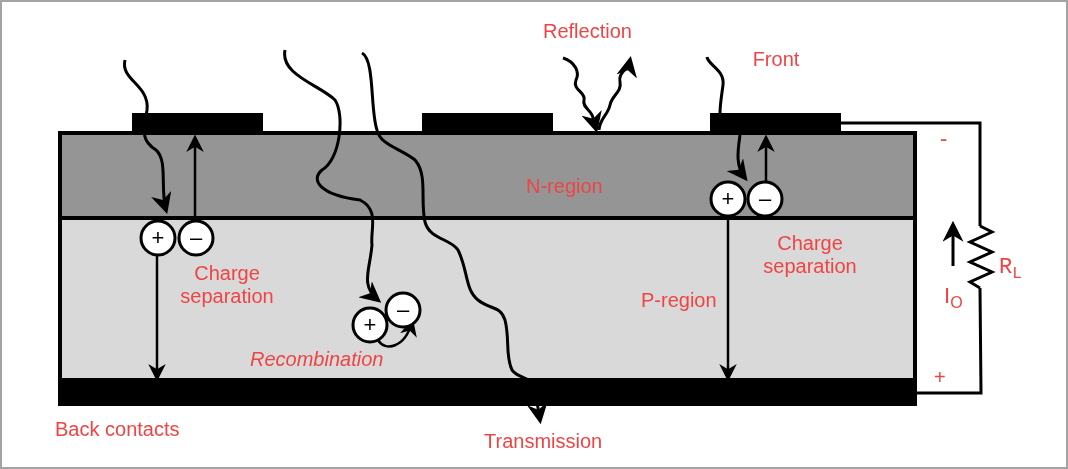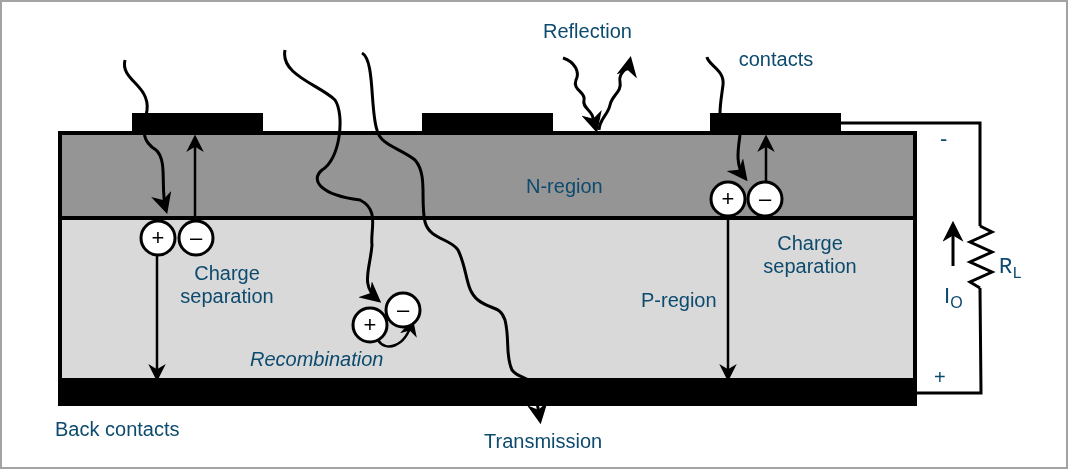--- a/index.html
+++ b/index.html
@@ -1,19 +1,19 @@
 <!DOCTYPE html>
 <html><head>
 <meta charset="utf-8">
 <style>
   html, body { margin: 0; padding: 0; background: #ffffff; }
   body { width: 1068px; height: 469px; position: relative; overflow: hidden; font-family: "Liberation Sans", sans-serif; }
   #frame { position: absolute; left: 0; top: 0; width: 1064px; height: 465px; border: 2px solid #a3a3a3; background: #ffffff; }
   svg { position: absolute; left: 0; top: 0; }
-  .lbl { position: absolute; font-family: "Liberation Sans", sans-serif; font-size: 20px; color: #0c4a6e; line-height: 23px; white-space: nowrap; }
+  .lbl { position: absolute; font-family: "Liberation Sans", sans-serif; font-size: 20px; color: #ef4444; line-height: 23px; white-space: nowrap; }
   .center { text-align: center; }
 </style>
 </head>
 <body>
 
 <div id="frame" style="border-color: rgb(163, 163, 163);"></div>
 
 <svg width="1068" height="469" viewBox="0 0 1068 469">
   <defs>
     <marker id="ah" viewBox="0 0 10 10" refX="8" refY="5" markerWidth="7" markerHeight="7" orient="auto-start-reverse">
@@ -74,21 +74,21 @@
     <text x="728" y="206" text-anchor="middle" font-size="22" font-family="Liberation Sans, sans-serif">+</text>
   </g>
   <g>
     <circle cx="765" cy="199" r="17" fill="#fff" stroke="#000" stroke-width="3"></circle>
     <text x="765" y="206" text-anchor="middle" font-size="22" font-family="Liberation Sans, sans-serif">–</text>
   </g>
 </svg>
 
 <div class="lbl" style="left:543px; top:20px;">Reflection</div>
 <div class="lbl center" style="left:726px; top:48px; width:100px;">
-  <div>contacts</div>
+  <div>Front</div>
 </div>
 <div class="lbl" style="left:526px; top:175px;">N-region</div>
 <div class="lbl" style="left:613px; top:289px;margin-left:28px;">P-region</div>
 <div class="lbl center" style="left:172px; top:262px; width:110px;">
   <div>Charge</div>
   <div>separation</div>
 </div>
 <div class="lbl center" style="left:745px; top:232px; width:130px;">
   <div>Charge</div>
   <div>separation</div>

